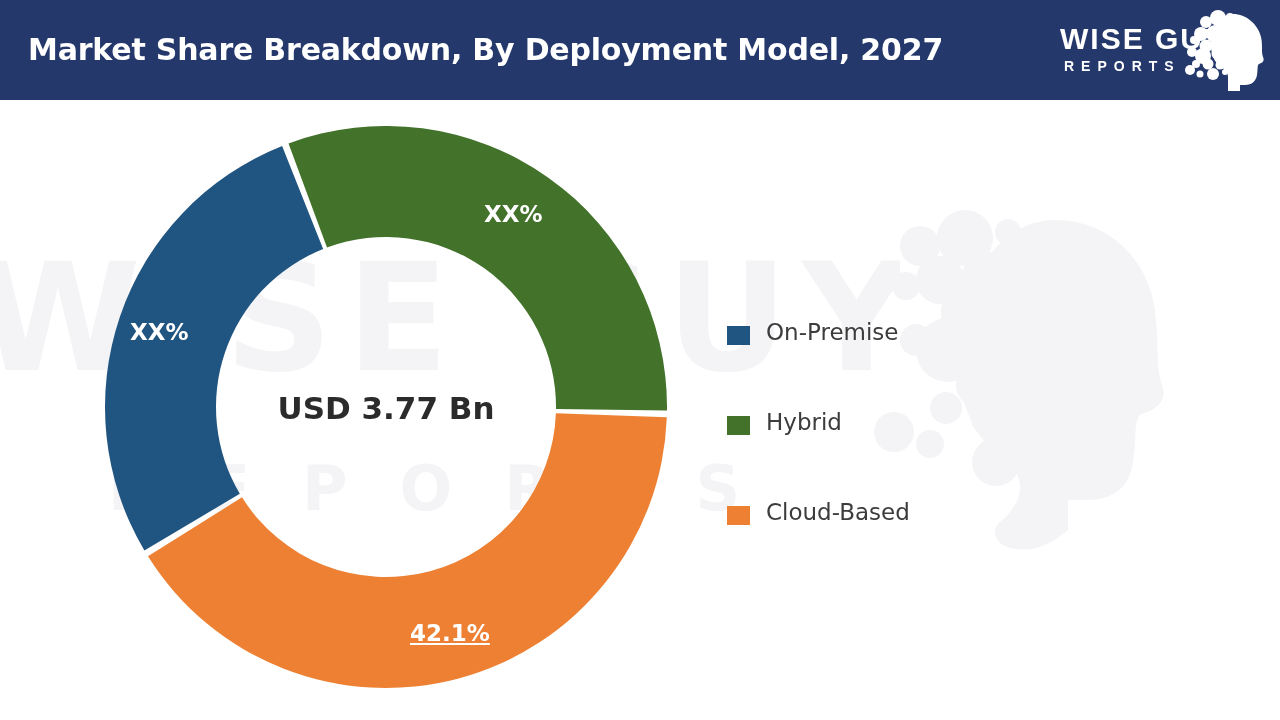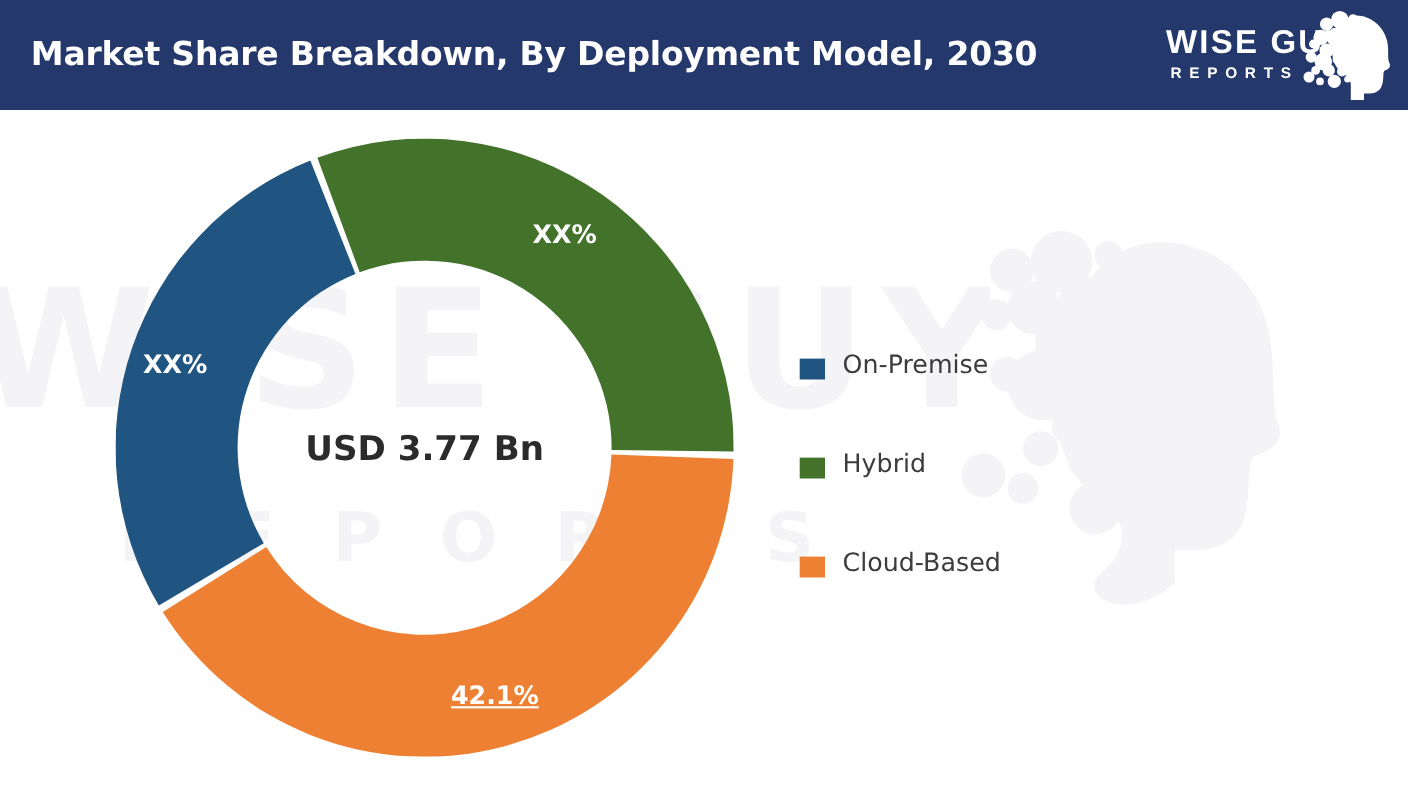--- a/index.html
+++ b/index.html
@@ -163,21 +163,21 @@
     white-space: nowrap;
     font-family: "DejaVu Sans", "Liberation Sans", sans-serif;
   }
 </style>
 </head>
 <body>
 
 <div id="page">
 
   <div id="header-bar">
-    <div id="page-title">Market Share Breakdown, By Deployment Model, 2030</div>
+    <div id="page-title">Market Share Breakdown, By Deployment Model, 2027</div>
 
     <div id="brand-logo">
       <div id="brand-wordmark-main">WISE GUY</div>
       <div id="brand-wordmark-sub">REPORTS</div>
       <svg id="brand-head-mark" viewBox="0 0 86 86">
         <g fill="#ffffff">
           <path d="M49 6 C62 6 74 16 77 29 C79 38 77 44 79 49 C81 53 78 55 75 56 C73 57 74 62 73 67 C72 73 68 77 61 77 L56 77 L56 83 L44 83 L44 69 C44 64 40 61 36 58 C30 54 27 46 27 38 C27 20 36 6 49 6 Z"></path>
           <circle cx="22" cy="14" r="6"></circle>
           <circle cx="34" cy="10" r="8"></circle>
           <circle cx="46" cy="9" r="4"></circle>

